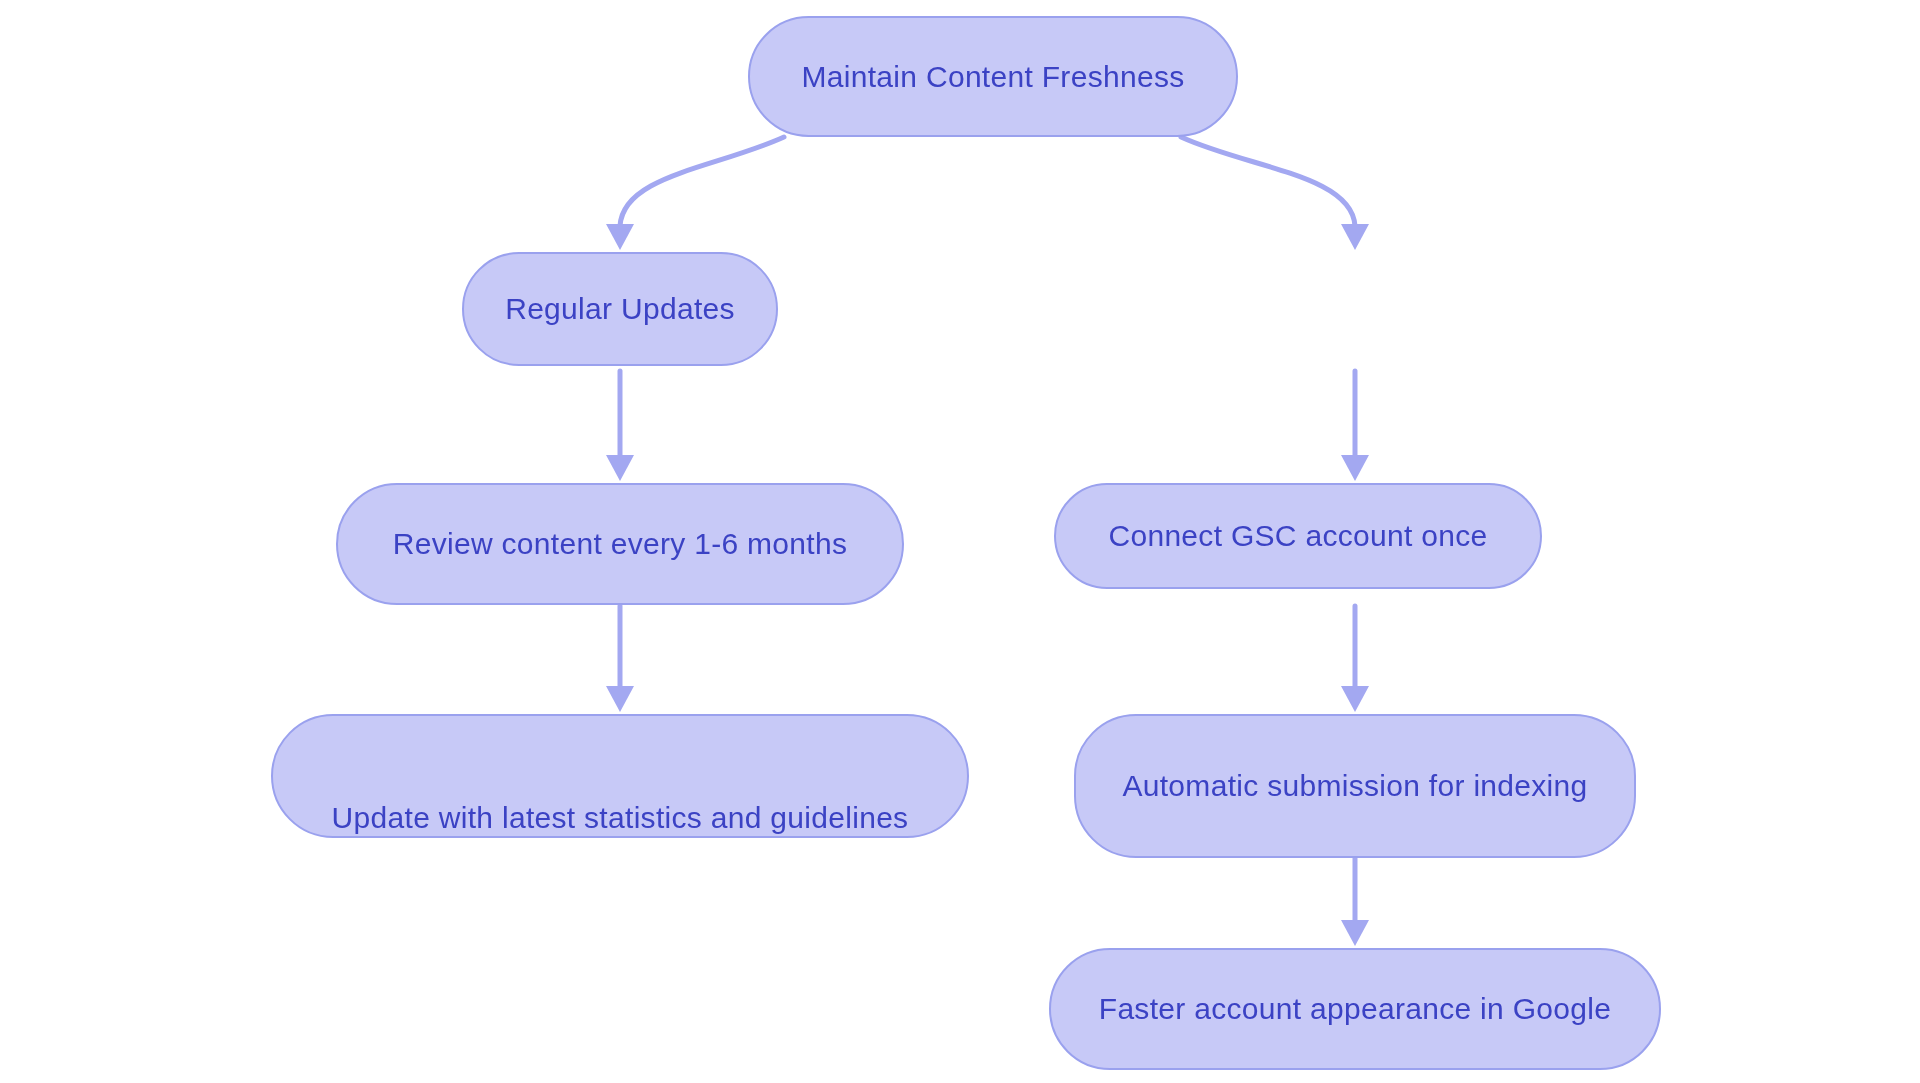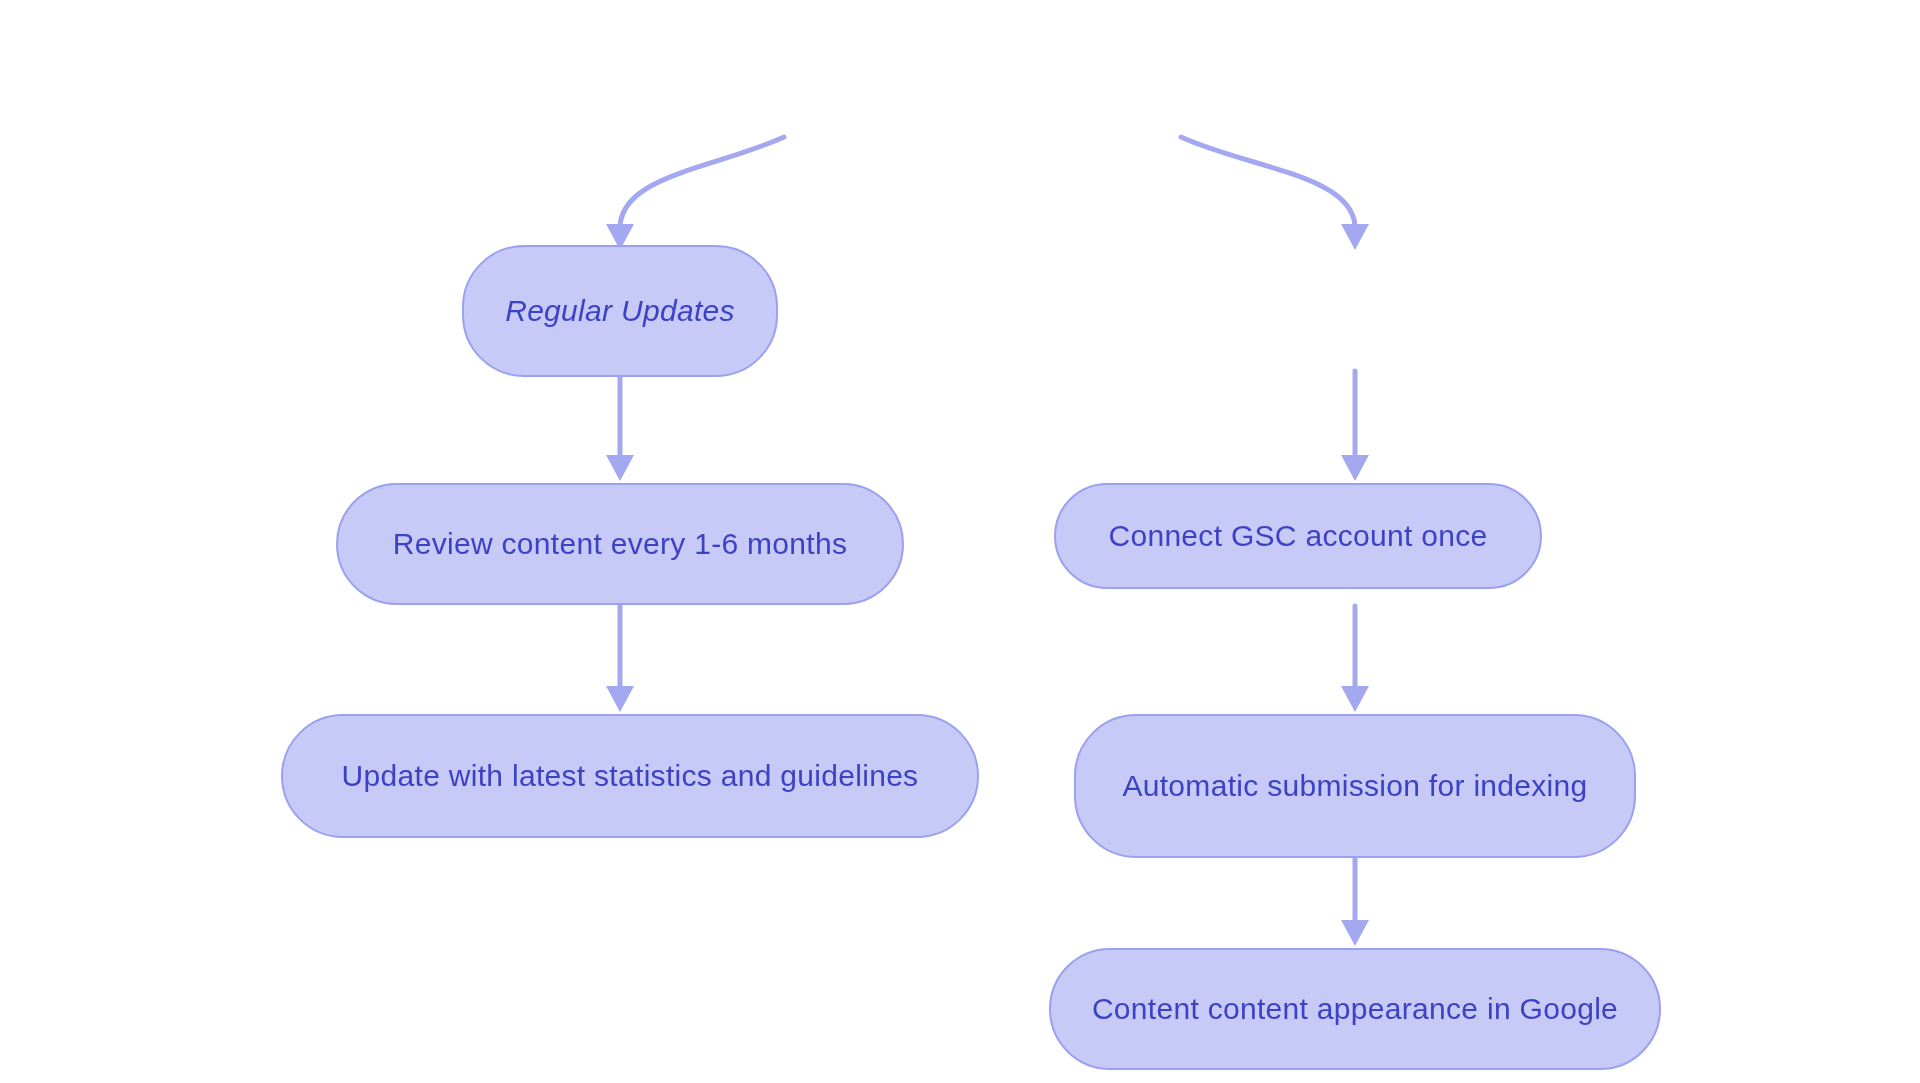--- a/index.html
+++ b/index.html
@@ -96,36 +96,39 @@
       <path class="edge" d="M 1355 606 L 1355 687"></path>
       <polygon class="arrowhead" points="1341,686 1369,686 1355,712"></polygon>
     </g>
 
     <g>
       <path class="edge" d="M 1355 839 L 1355 921"></path>
       <polygon class="arrowhead" points="1341,920 1369,920 1355,946"></polygon>
     </g>
   </svg>
 
+  <div class="node" style="left:748px; top:16px; width:490px; height:121px;">
+    <span class="node-label">Maintain Content Freshness</span>
+  </div>
 
-  <div class="node" style="left:462px; top:245px; width:316px; height:132px;font-style:italic;">
+  <div class="node" style="left:462px; top:252px; width:316px; height:114px;">
     <span class="node-label">Regular Updates</span>
   </div>
 
   <div class="node" style="left:336px; top:483px; width:568px; height:122px;">
     <span class="node-label">Review content every 1-6 months</span>
   </div>
   <div class="node" style="left:1054px; top:483px; width:488px; height:106px;">
     <span class="node-label">Connect GSC account once</span>
   </div>
 
-  <div class="node" style="left:281px; top:714px; width:698px; height:124px;">
+  <div class="node" style="left:271px; top:714px; width:698px; height:124px;align-items:flex-end;">
     <span class="node-label">Update with latest statistics and guidelines</span>
   </div>
   <div class="node" style="left:1074px; top:714px; width:562px; height:144px;">
     <span class="node-label">Automatic submission for indexing</span>
   </div>
 
   <div class="node" style="left:1049px; top:948px; width:612px; height:122px;">
-    <span class="node-label">Content content appearance in Google</span>
+    <span class="node-label">Faster account appearance in Google</span>
   </div>
 
 </div>
 
 </body></html>

